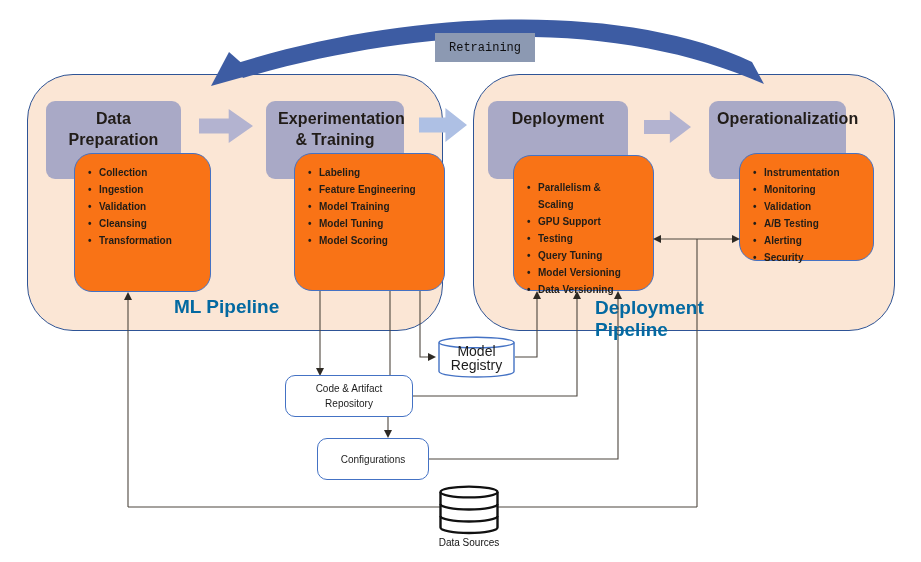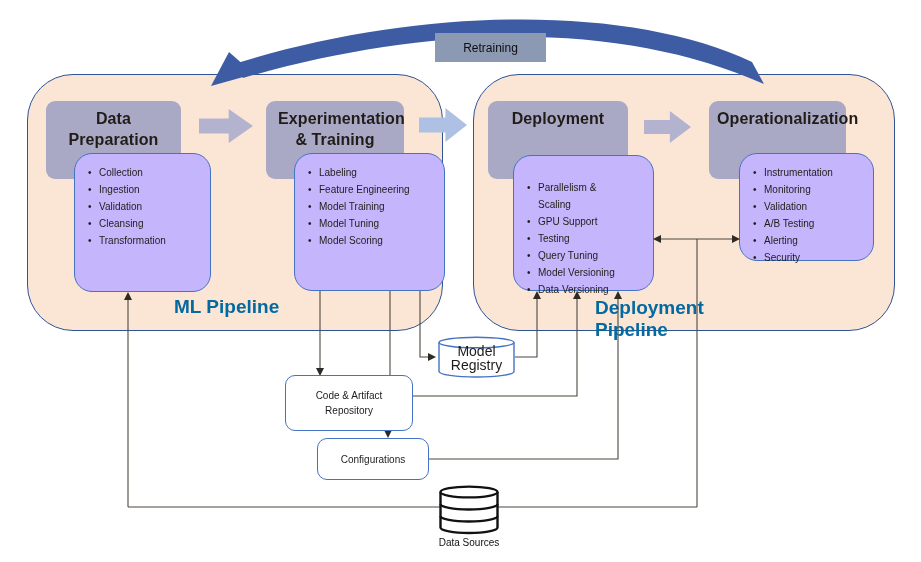--- a/index.html
+++ b/index.html
@@ -16,22 +16,22 @@
   .pipeline.ml{left:27px;width:416px;}
   .pipeline.dep{left:473px;width:422px;}
   
   .stage-header{
     position:absolute;height:78px;background:#a9a9c6;border-radius:9px;
     box-sizing:border-box;padding:7px 8px 0 8px;text-align:center;
     font-size:16px;font-weight:bold;color:#211c18;line-height:21px;letter-spacing:.1px;
   }
   
   .stage-list{
-    position:absolute;background:#c4b5fd;border:1.3px solid #4472c4;border-radius:18px;
-    box-sizing:border-box;padding:10px 6px 0 13px;z-index:2;
+    position:absolute;background:#f97316;border:1.3px solid #4472c4;border-radius:18px;
+    box-sizing:border-box;padding:10px 6px 0 13px;z-index:2;font-weight:bold;
   }
   .stage-list ul{margin:0;padding:0;list-style:none;}
   .stage-list li{
     position:relative;padding-left:11px;font-size:10px;line-height:17px;
     color:#211d18;white-space:pre-line;
   }
   .stage-list li::before{content:"\2022";position:absolute;left:0;top:0;color:#211d18;}
   
   .block-arrow{
     position:absolute;
@@ -40,33 +40,34 @@
   }
   .block-arrow.gray{background:#b3b3d0;}
   .block-arrow.blue{background:#aec0e4;}
   
   .pipeline-label{
     position:absolute;text-align:left;font-size:19px;font-weight:bold;color:#0369a1;
     z-index:5;
   }
   
   .retraining{
-    position:absolute;left:435px;top:33px;width:111px;height:29px;background:#8c99b2;
+    position:absolute;left:435px;top:33px;width:100px;height:29px;background:#8c99b2;
     display:flex;align-items:center;justify-content:center;font-size:12px;color:#0e0e10;
     z-index:5;
+    font-family:Liberation Mono, monospace;
   }
   
   .wires{position:absolute;left:0;top:0;z-index:3;}
   
   .artifact-box{
     position:absolute;background:#fff;border:1.3px solid #4472c4;border-radius:10px;
     box-sizing:border-box;display:flex;align-items:center;justify-content:center;
     text-align:center;font-size:10px;line-height:15px;color:#1c1c1c;z-index:4;
   }
-  .repo{left:285px;top:375px;width:128px;height:56px;padding:0 16px;}
+  .repo{left:285px;top:375px;width:128px;height:42px;padding:0 16px;}
   .config{left:285px;top:438px;width:112px;height:42px;margin-left:32px;}
   .cyl{position:absolute;z-index:4;}
   .cyl .cyl-label{
     position:absolute;left:50%;transform:translateX(-50%);width:54px;text-align:center;
     font-size:14px;line-height:13.5px;color:#1c1c1c;
   }
   .registry{left:438px;top:336px;width:77px;height:42px;}
   .registry .cyl-label{top:9px;}
   .datasources{left:438px;top:485px;width:62px;height:50px;}
   .ds-label{

